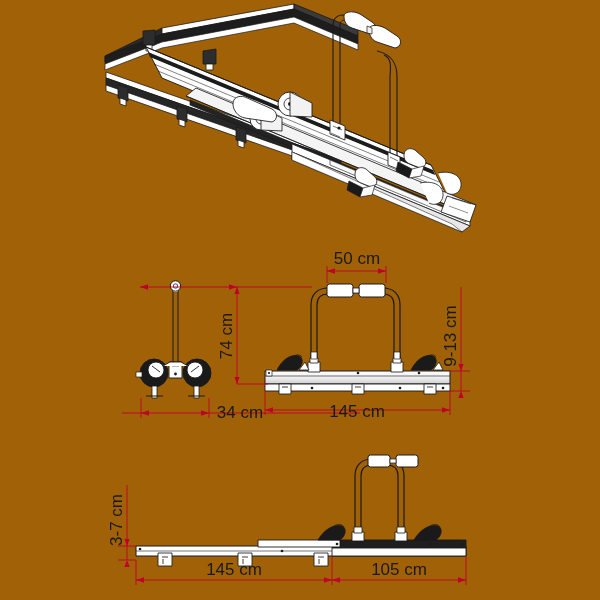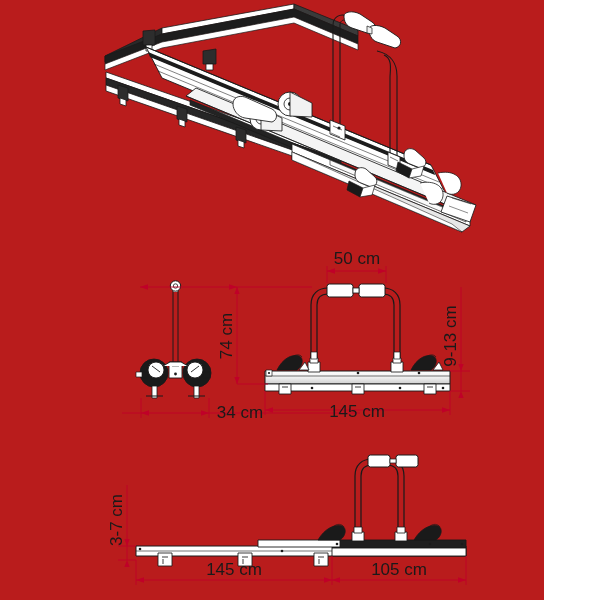--- a/index.html
+++ b/index.html
@@ -1,17 +1,17 @@
 <!DOCTYPE html>
 <html><head>
 <meta charset="utf-8">
 <style>
   html,body{margin:0;padding:0;background:#ffffff;}
   body{width:600px;height:600px;overflow:hidden;font-family:"Liberation Sans",sans-serif;}
-  #stage{position:relative;width:544px;height:600px;background:#b91c1c;}
+  #stage{position:relative;width:600px;height:600px;background:#a16207;}
   #stage svg{display:block;position:absolute;left:0;top:0;}
   .dimtxt{font-family:"Liberation Sans",sans-serif;font-size:17px;fill:#1a1a1a;}
 </style>
 </head>
 <body>
 
 <div id="stage">
 
 <svg width="600" height="600" viewBox="0 0 600 600">
   <defs>

